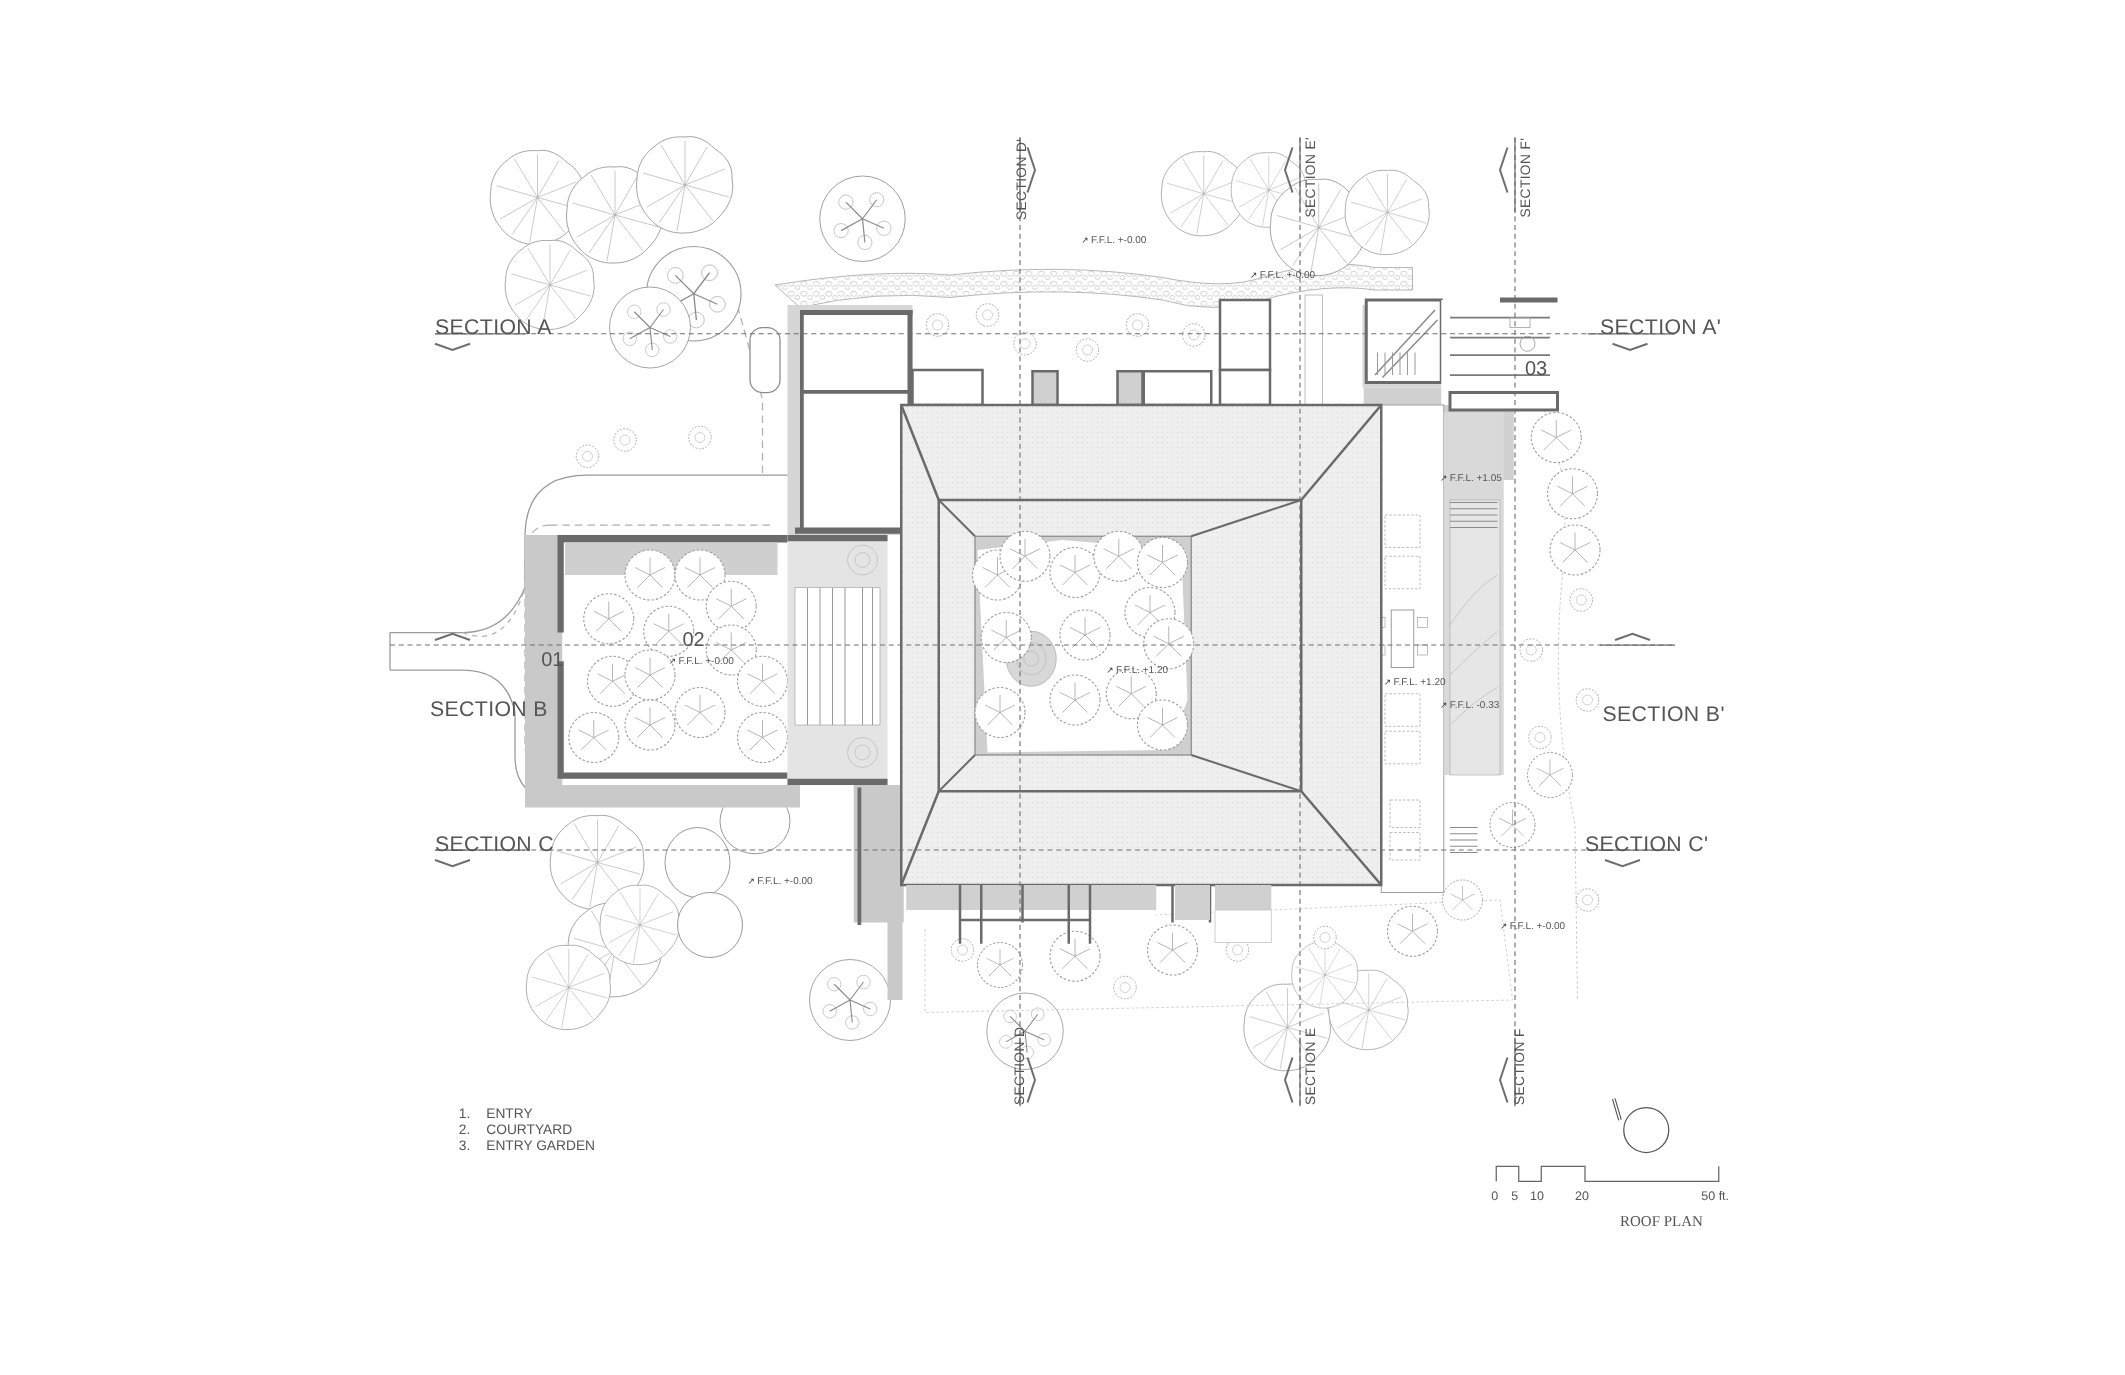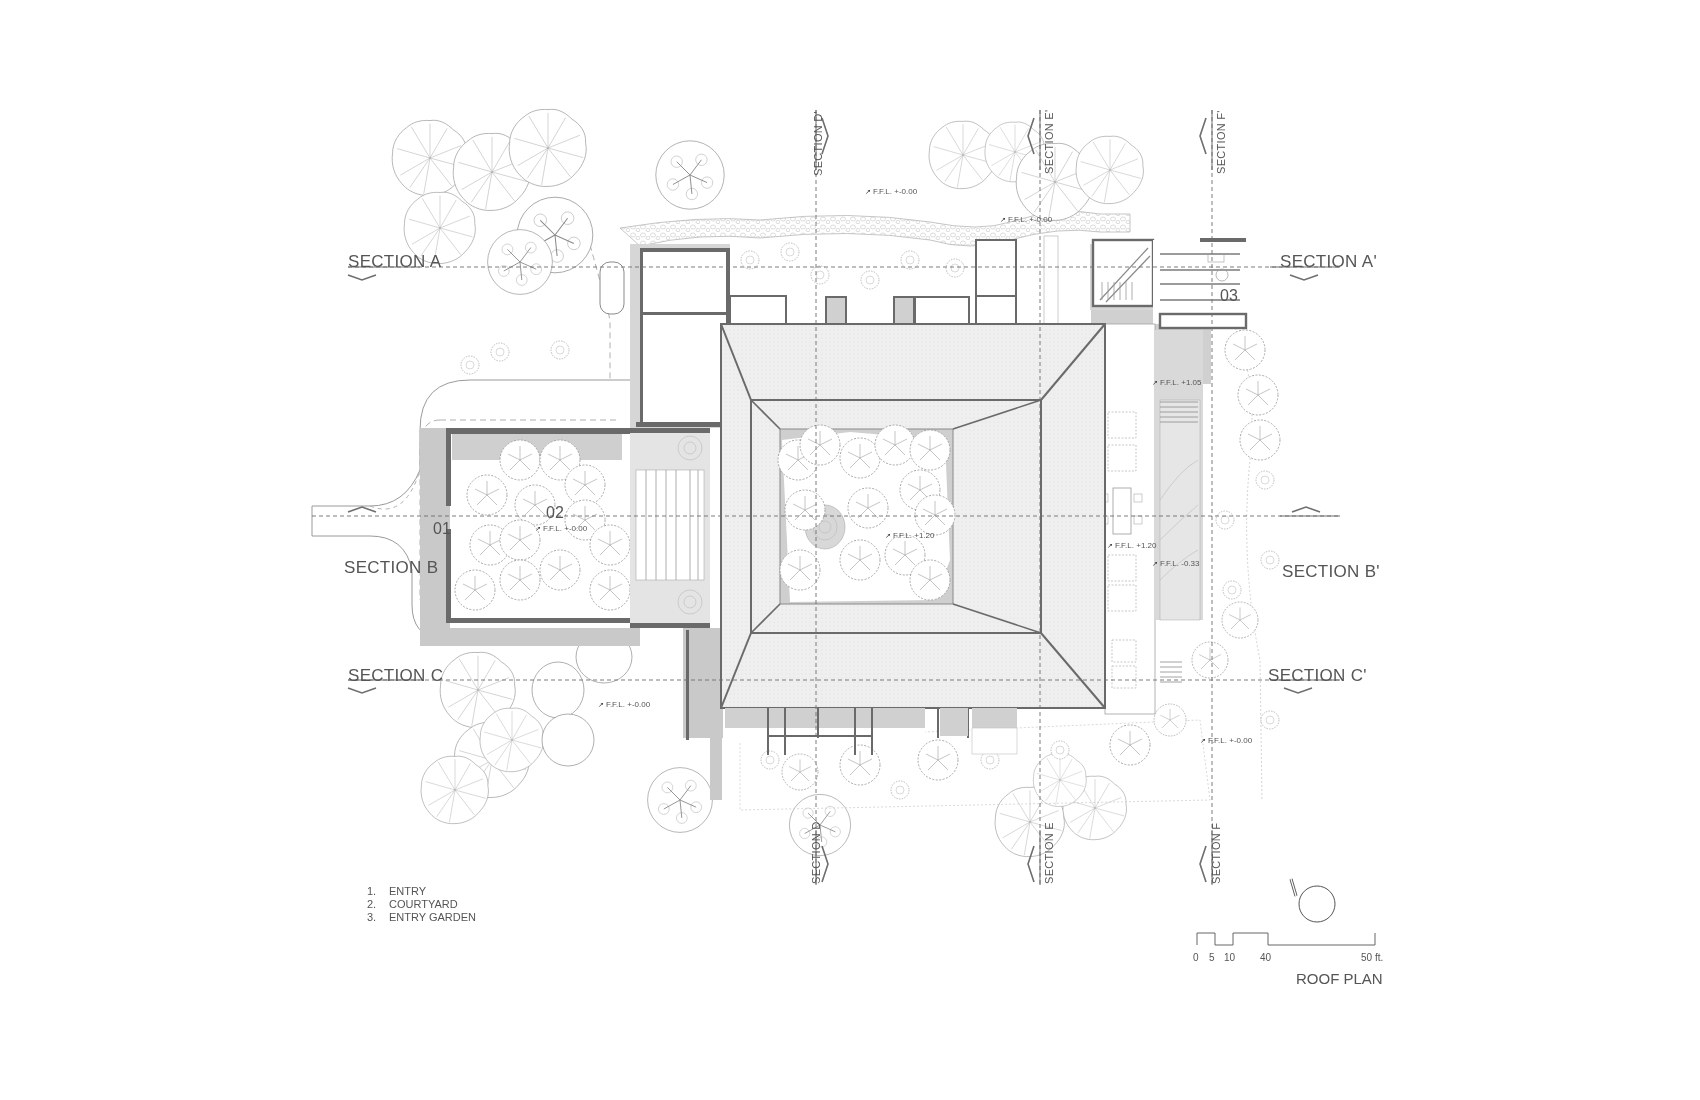--- a/index.html
+++ b/index.html
@@ -8,21 +8,21 @@
   .abs { position: absolute; font-family: "Liberation Sans", sans-serif; color: #555; white-space: nowrap; }
   .sec-h { font-size: 17px; letter-spacing: 0.3px; }
   .sec-v { font-size: 11px; letter-spacing: 0.3px; transform-origin: left top; transform: rotate(-90deg); }
   .ffl { font-size: 8px; color: #555; }
   .ffl::before { content: "\2197"; font-size: 7px; margin-right: 2px; color: #333; }
   .num { font-size: 16px; color: #555; }
   .legend { position: absolute; left: 367px; top: 885px; font-size: 11px; line-height: 13px; color: #555; }
   .legend .row { display: flex; }
   .legend .idx { width: 22px; }
   .scale-tick { position: absolute; font-size: 10px; color: #555; }
-  .title { font-size: 15px; }
+  .title { font-size: 12px; font-family: Liberation Serif, serif; }
 </style>
 </head>
 <body>
 
 <svg id="plan" viewBox="0 0 1700 1100" xmlns="http://www.w3.org/2000/svg">
   <defs>
     <pattern id="hatch" width="4" height="4" patternUnits="userSpaceOnUse">
       <rect width="4" height="4" fill="#efefef"></rect>
       <circle cx="2" cy="2" r="0.6" fill="#dcdcdc"></circle>
     </pattern>
@@ -406,16 +406,16 @@
   </div>
   <div class="row">
     <span class="idx">3.</span>
     <span>ENTRY GARDEN</span>
   </div>
 </div>
 
 <div class="scale-tick" style="left:1193px; top:952px;">0</div>
 <div class="scale-tick" style="left:1209px; top:952px;">5</div>
 <div class="scale-tick" style="left:1224px; top:952px;">10</div>
-<div class="scale-tick" style="left:1260px; top:952px;">40</div>
+<div class="scale-tick" style="left:1260px; top:952px;">20</div>
 <div class="scale-tick" style="left:1361px; top:952px;">50 ft.</div>
 
 <div class="abs title" style="left:1296px; top:970px;">ROOF PLAN</div>
 
 </body></html>

